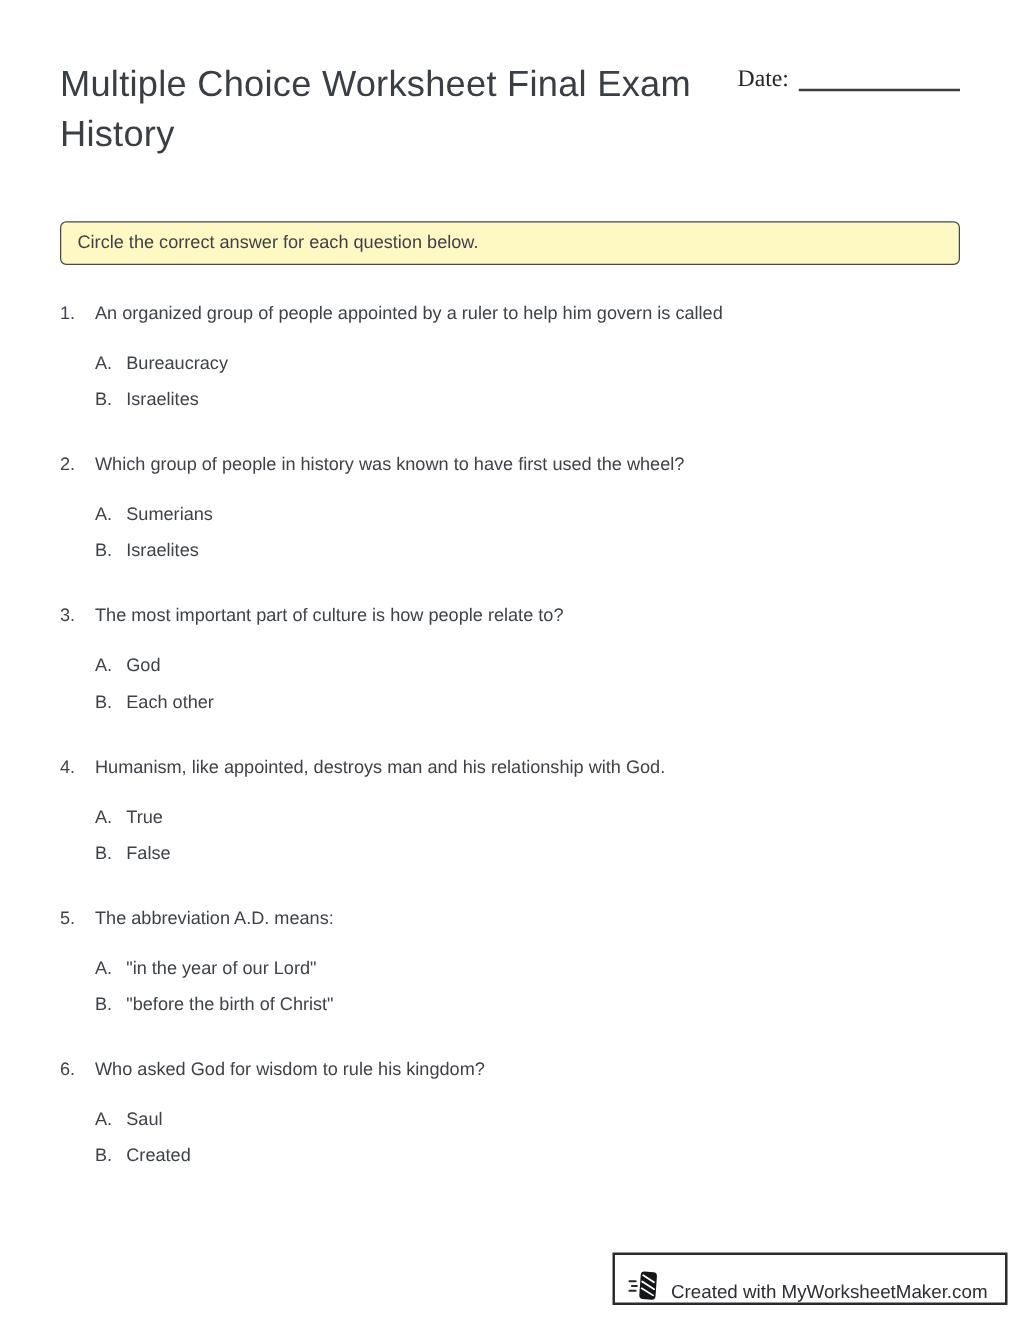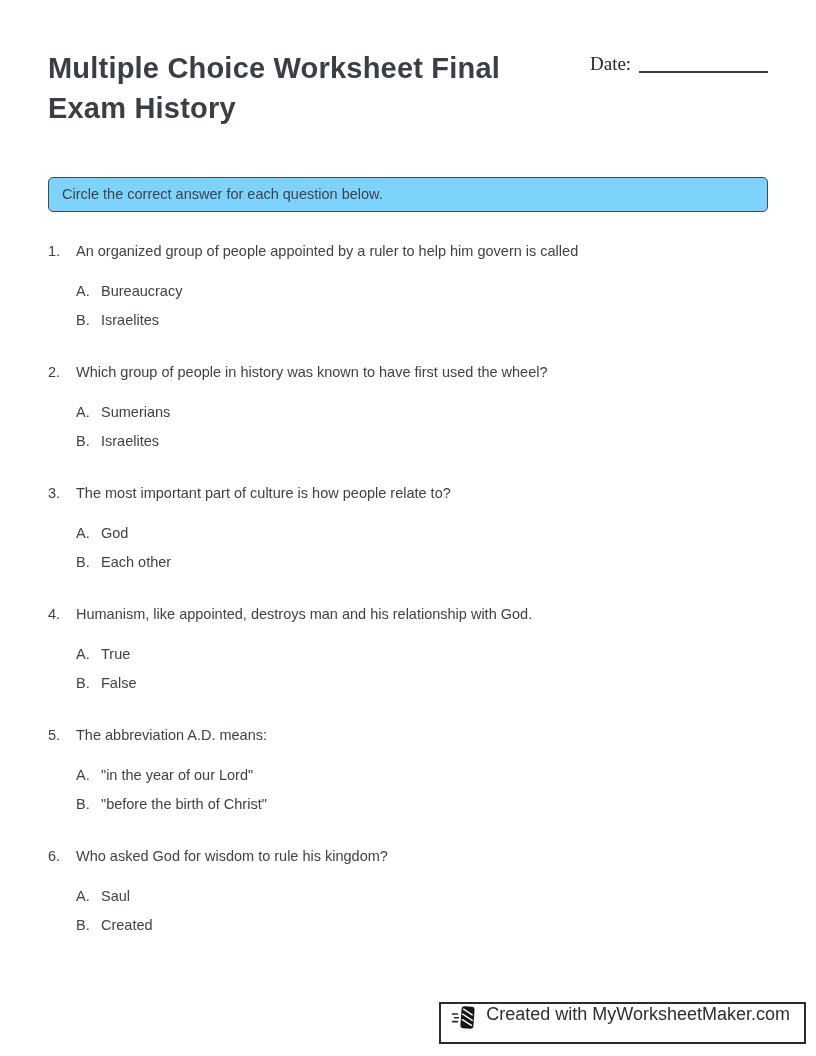--- a/index.html
+++ b/index.html
@@ -11,21 +11,21 @@
     background: #ffffff;
     font-family: "Liberation Sans", "DejaVu Sans", sans-serif;
     color: #3e4248;
     overflow: hidden;
     margin: 0 auto;
   }
   .header { position: absolute; top: 48px; left: 48px; right: 48px; }
   .title {
     font-size: 29px;
     line-height: 40px;
-    font-weight: 700;
+    font-weight: 400;
     color: #3a3e45;
     max-width: 530px;
     letter-spacing: 0.2px;
   }
   .date-block {
     position: absolute;
     top: 5px;
     left: 542px;
     width: 178px;
     display: flex;
@@ -45,42 +45,42 @@
     position: absolute;
     top: 177px;
     left: 48px;
     width: 720px;
     border: 1px solid #45484d;
     border-radius: 5px;
     padding: 7px 13px;
     font-size: 14.5px;
     line-height: 19px;
     color: #3e4248;
-    background: #7dd3fc;
+    background: #fef9c3;
   }
   .questions { position: absolute; top: 241px; left: 48px; right: 48px; }
   .question { margin-bottom: 32px; }
   .q-line { display: flex; font-size: 14.5px; line-height: 21px; }
   .q-number { width: 28px; flex-shrink: 0; }
   .q-text { flex: 1; }
   .options { margin-top: 19px; margin-left: 28px; }
   .option { display: flex; font-size: 14.5px; line-height: 20px; margin-bottom: 9px; }
   .option:last-child { margin-bottom: 0; }
   .opt-letter { width: 25px; flex-shrink: 0; }
   .footer-badge {
     position: absolute;
     right: 10px;
     bottom: 12px;
     height: 42px;
     border: 2px solid #292b2e;
     display: flex;
-    align-items: flex-start;
+    align-items: flex-end;
     padding: 0 14px 0 10px;
     gap: 8px;
-    font-size: 18px;
+    font-size: 15px;
     color: #2c2e33;
     background: #ffffff;
     cursor: pointer;
   }
   .badge-icon { display: flex; align-items: center; }
 </style>
 </head>
 <body>
 
 <div class="page">

